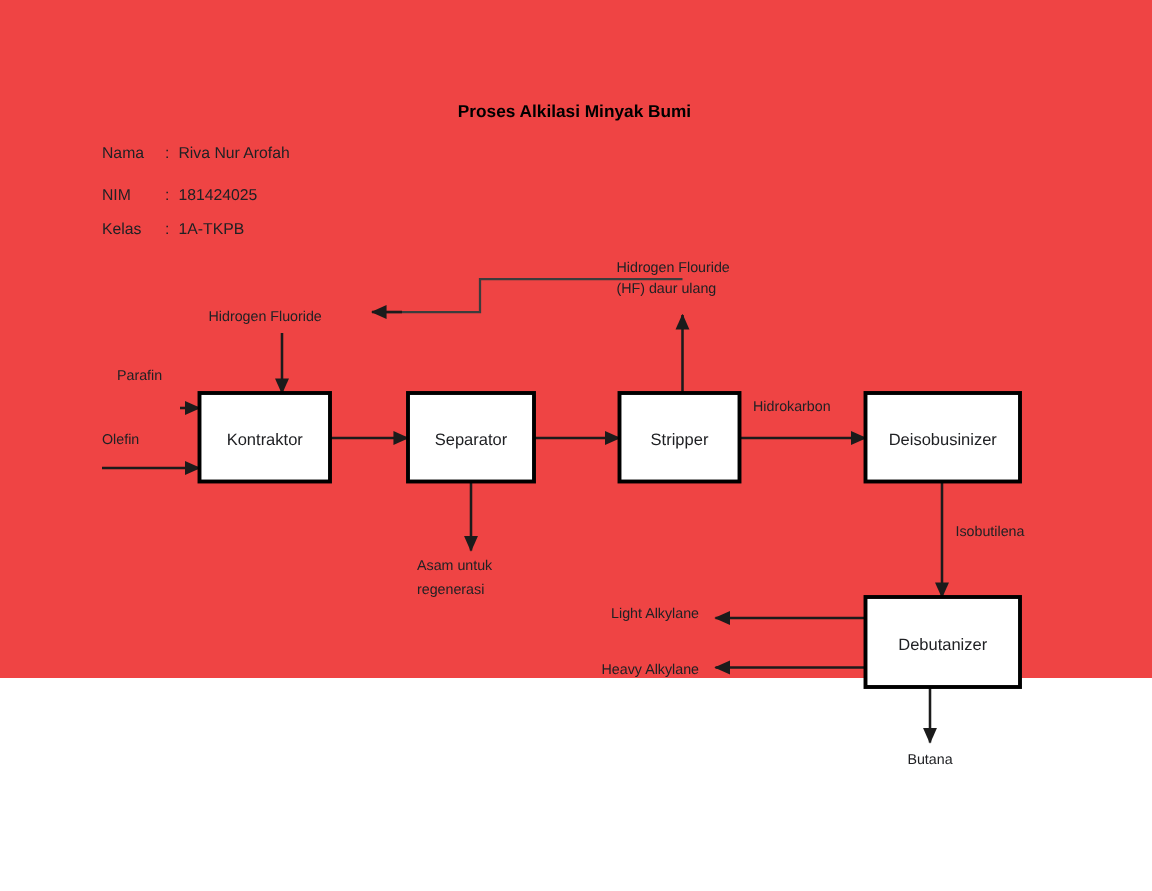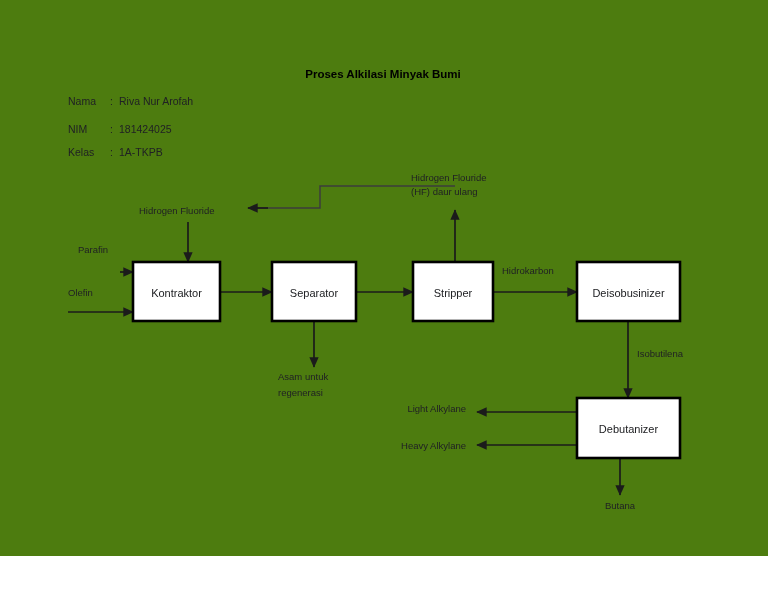--- a/index.html
+++ b/index.html
@@ -11,22 +11,22 @@
   body {
     width: 768px;
     height: 594px;
     font-family: "Liberation Sans", sans-serif;
     color: #000000;
     overflow: hidden;
   }
   #page {
     position: relative;
     width: 768px;
-    height: 556px;
-    background: #4d7c0f;
+    height: 452px;
+    background: #ef4444;
   }
   #diagram {
     position: absolute;
     left: 0;
     top: 0;
     width: 768px;
     height: 594px;
     display: block;
   }
   text {

